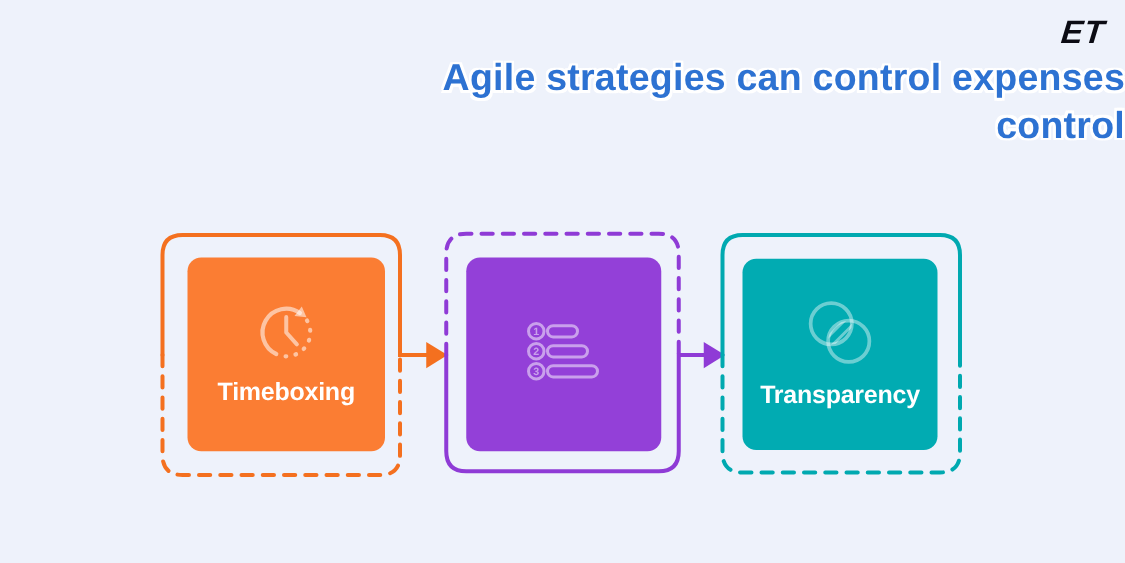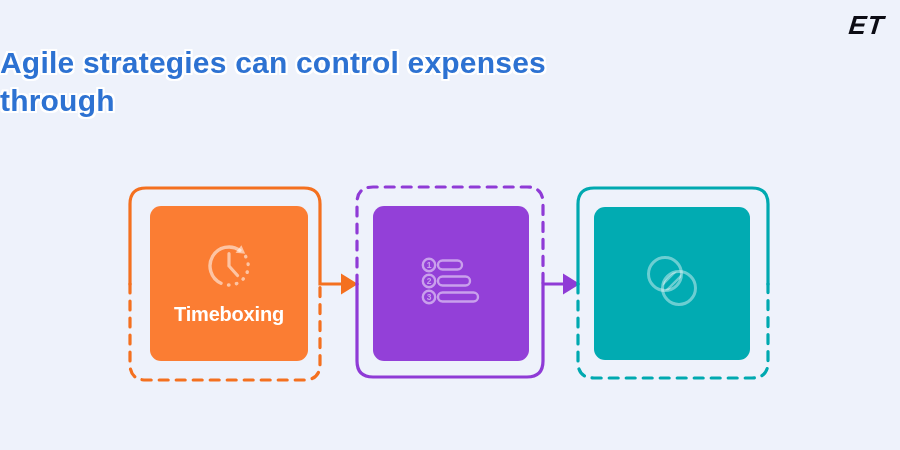--- a/index.html
+++ b/index.html
@@ -8,21 +8,21 @@
     background:#EEF2FB;
     font-family:"Liberation Sans","DejaVu Sans",sans-serif;
   }
   .logo{
     position:absolute;top:10px;right:16px;
     font-size:26px;font-weight:800;font-style:italic;
     color:#0c0c14;transform:skewX(-6deg);letter-spacing:1px;
   }
   .title{
     position:absolute;top:44px;left:0;width:100%;
-    text-align:left;font-size:30px;line-height:38px;font-weight:800;
+    text-align:right;font-size:30px;line-height:38px;font-weight:800;
     letter-spacing:.2px;
     text-shadow:-2px -2px 0 #fff,2px -2px 0 #fff,-2px 2px 0 #fff,2px 2px 0 #fff,
                  0 -2px 0 #fff,0 2px 0 #fff,-2px 0 0 #fff,2px 0 0 #fff;
   }
   .title span{display:block;}
   .connectors{position:absolute;left:0;top:0;}
   .card{
     position:absolute;border-radius:11px;
     display:flex;flex-direction:column;align-items:center;justify-content:center;
     gap:7px;padding-bottom:6px;box-sizing:border-box;
@@ -39,21 +39,21 @@
 </style>
 </head>
 <body>
 
 <div class="stage" style="background: rgb(238, 242, 251);">
 
   <div class="logo">ET</div>
 
   <div class="title" style="color: rgb(45, 114, 210);">
     <span>Agile strategies can control expenses</span>
-    <span>through</span>
+    <span>control</span>
   </div>
 
   <svg class="connectors" width="900" height="450" viewBox="0 0 900 450">
 
     <path d="M130 284 V204 Q130 188 146 188 H304 Q320 188 320 204 V284 H344" fill="none" stroke-width="3.2" stroke-linecap="round" stroke="#F4701F"></path>
     <polygon points="341,273.5 358,284 341,294.5" fill="#F4701F"></polygon>
     <path d="M130 284 V364 Q130 380 146 380 H304 Q320 380 320 364 V284" fill="none" stroke-width="3.2" stroke-linecap="round" stroke-dasharray="9 8" stroke="#F4701F"></path>
 
     <path d="M357 284 V203 Q357 187 373 187 H527 Q543 187 543 203 V284" fill="none" stroke-width="3.2" stroke-linecap="round" stroke-dasharray="9 8" stroke="#8F3BD6"></path>
     <path d="M357 284 V361 Q357 377 373 377 H527 Q543 377 543 361 V284 H566" fill="none" stroke-width="3.2" stroke-linecap="round" stroke="#8F3BD6"></path>
@@ -106,15 +106,16 @@
       <g clip-path="url(#vennC1)">
         <g clip-path="url(#vennC2)" stroke="rgba(255,255,255,0.42)" stroke-width="2.4">
           <path d="M12 46 L46 12 M17 51 L51 17 M22 56 L56 22 M7 41 L41 7 M27 61 L61 27"></path>
         </g>
       </g>
       <g stroke="rgba(255,255,255,0.42)" fill="none" stroke-width="3">
         <circle cx="25" cy="25" r="16.5"></circle>
         <circle cx="39" cy="39" r="16.5"></circle>
       </g>
     </svg>
+    <div class="card-label">Transparency</div>
   </div>
 
 </div>
 
 </body></html>

